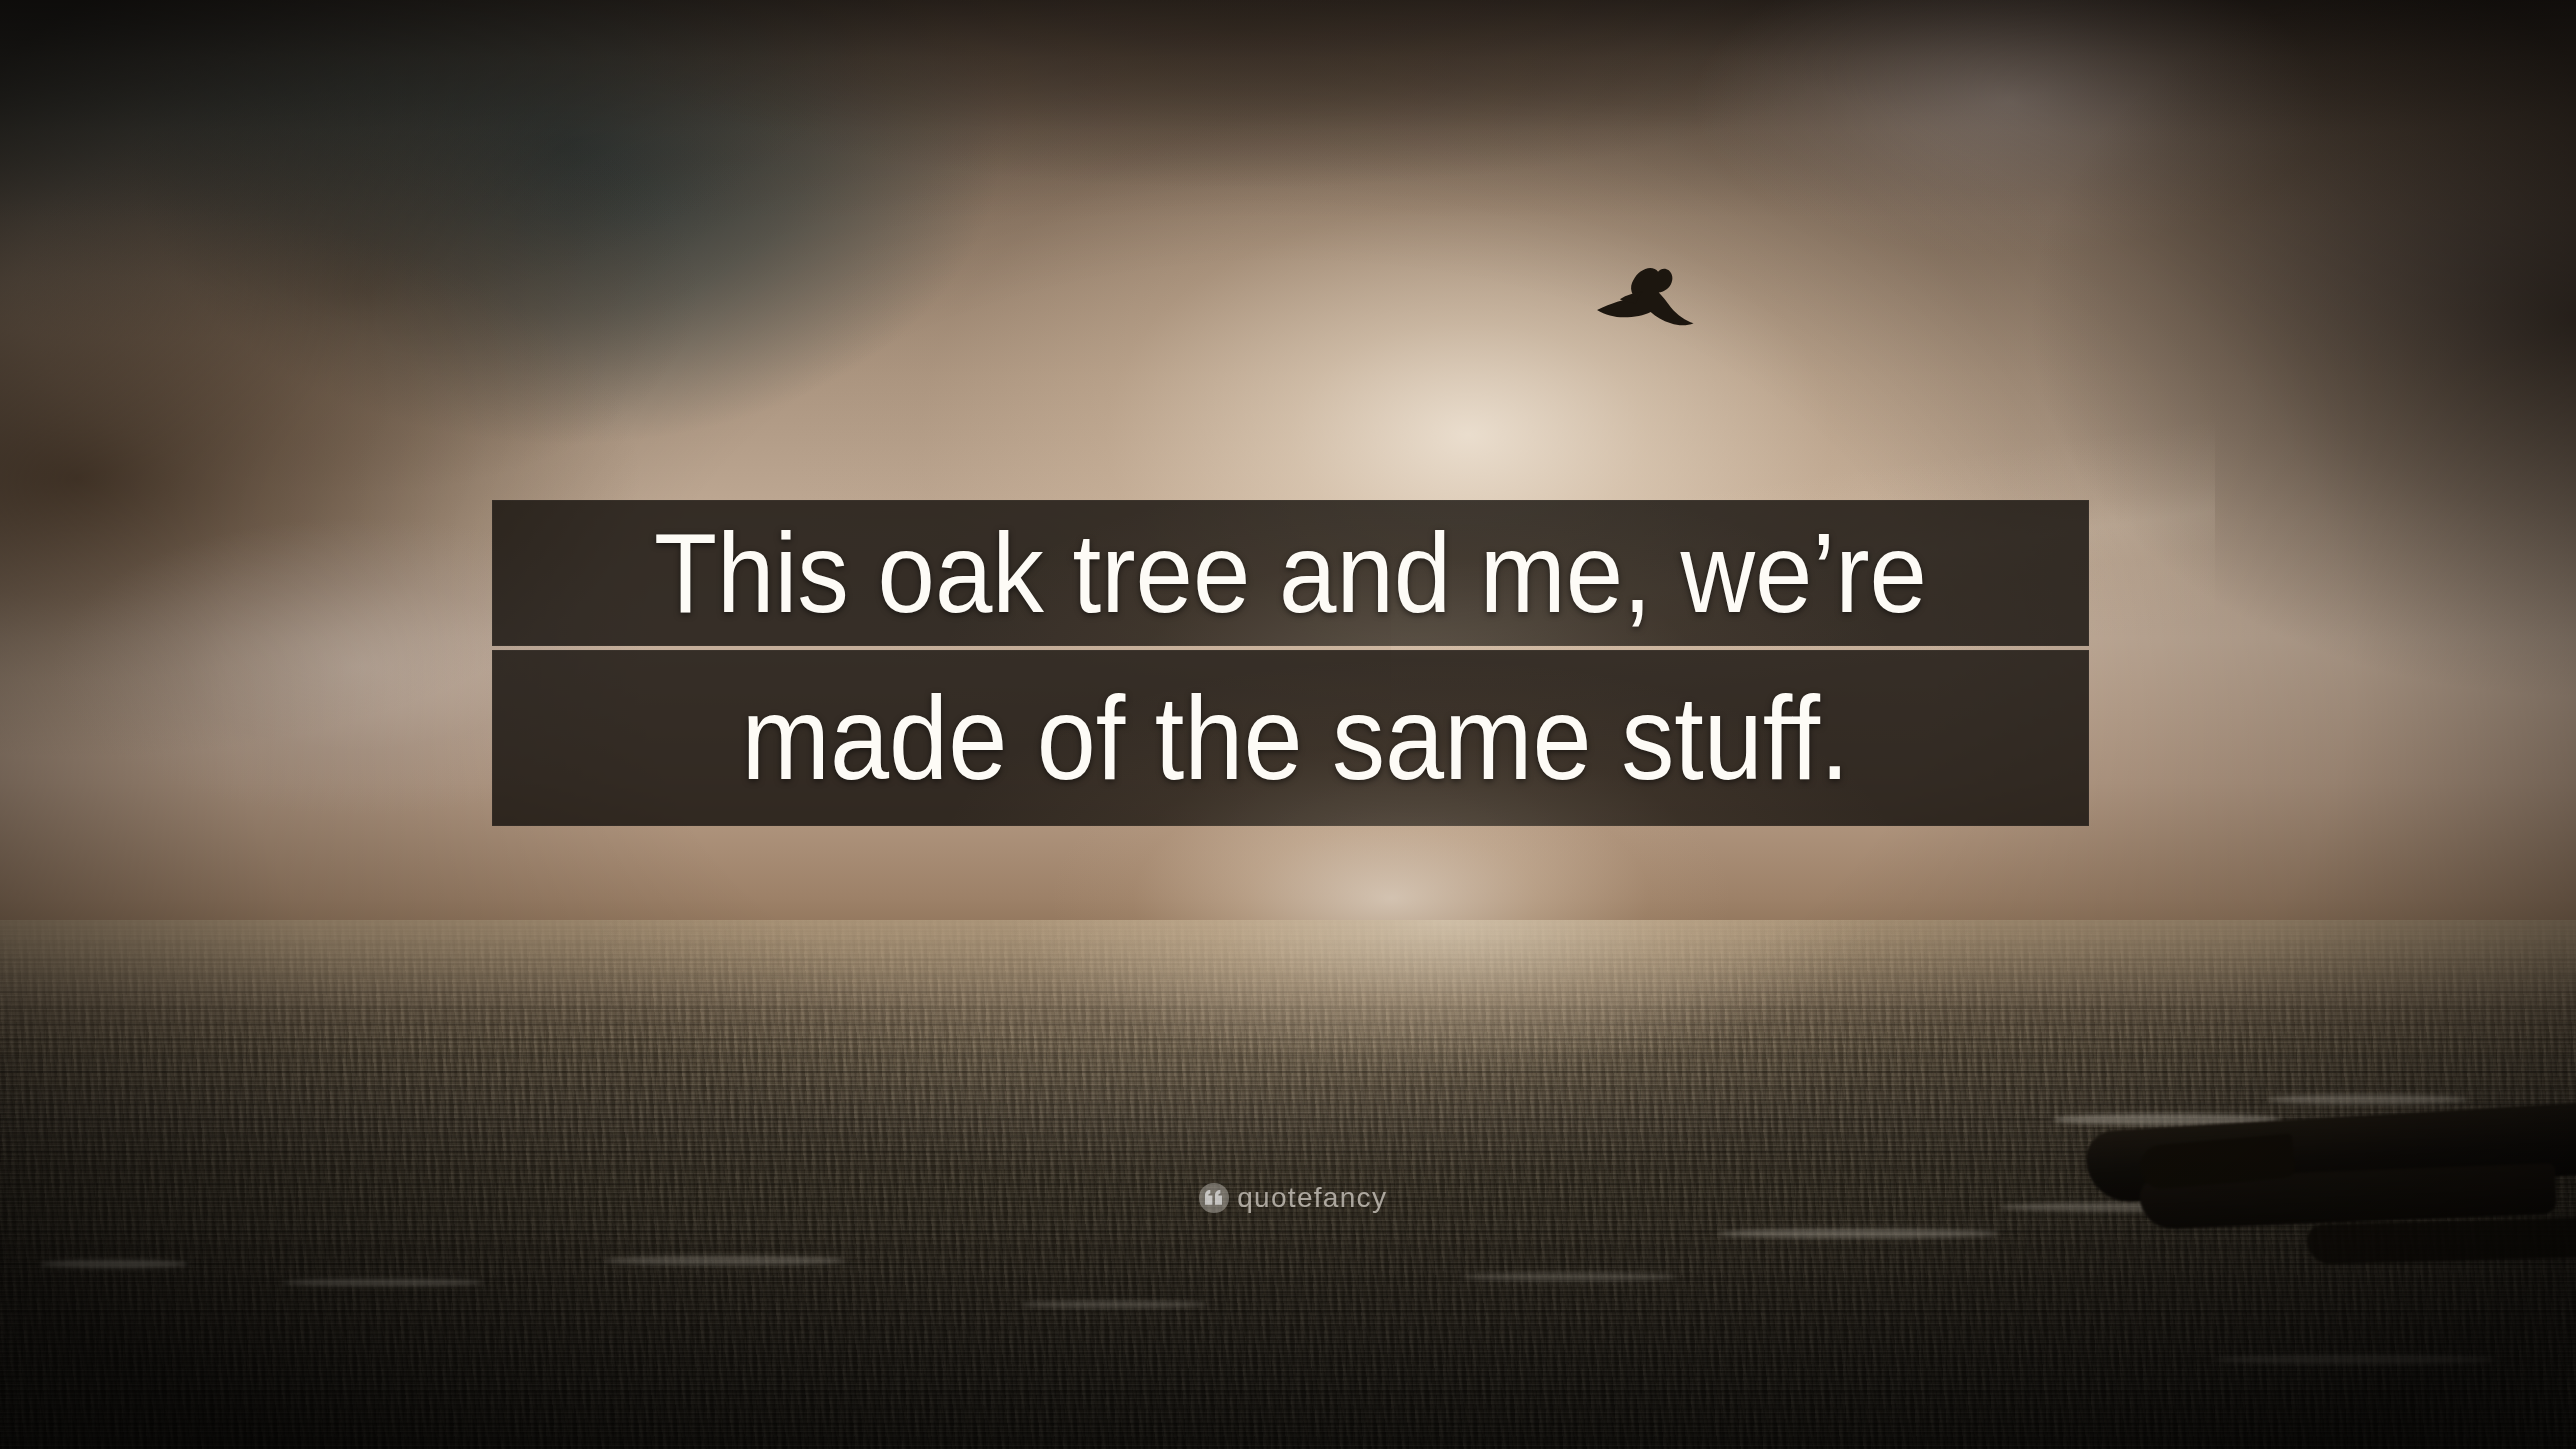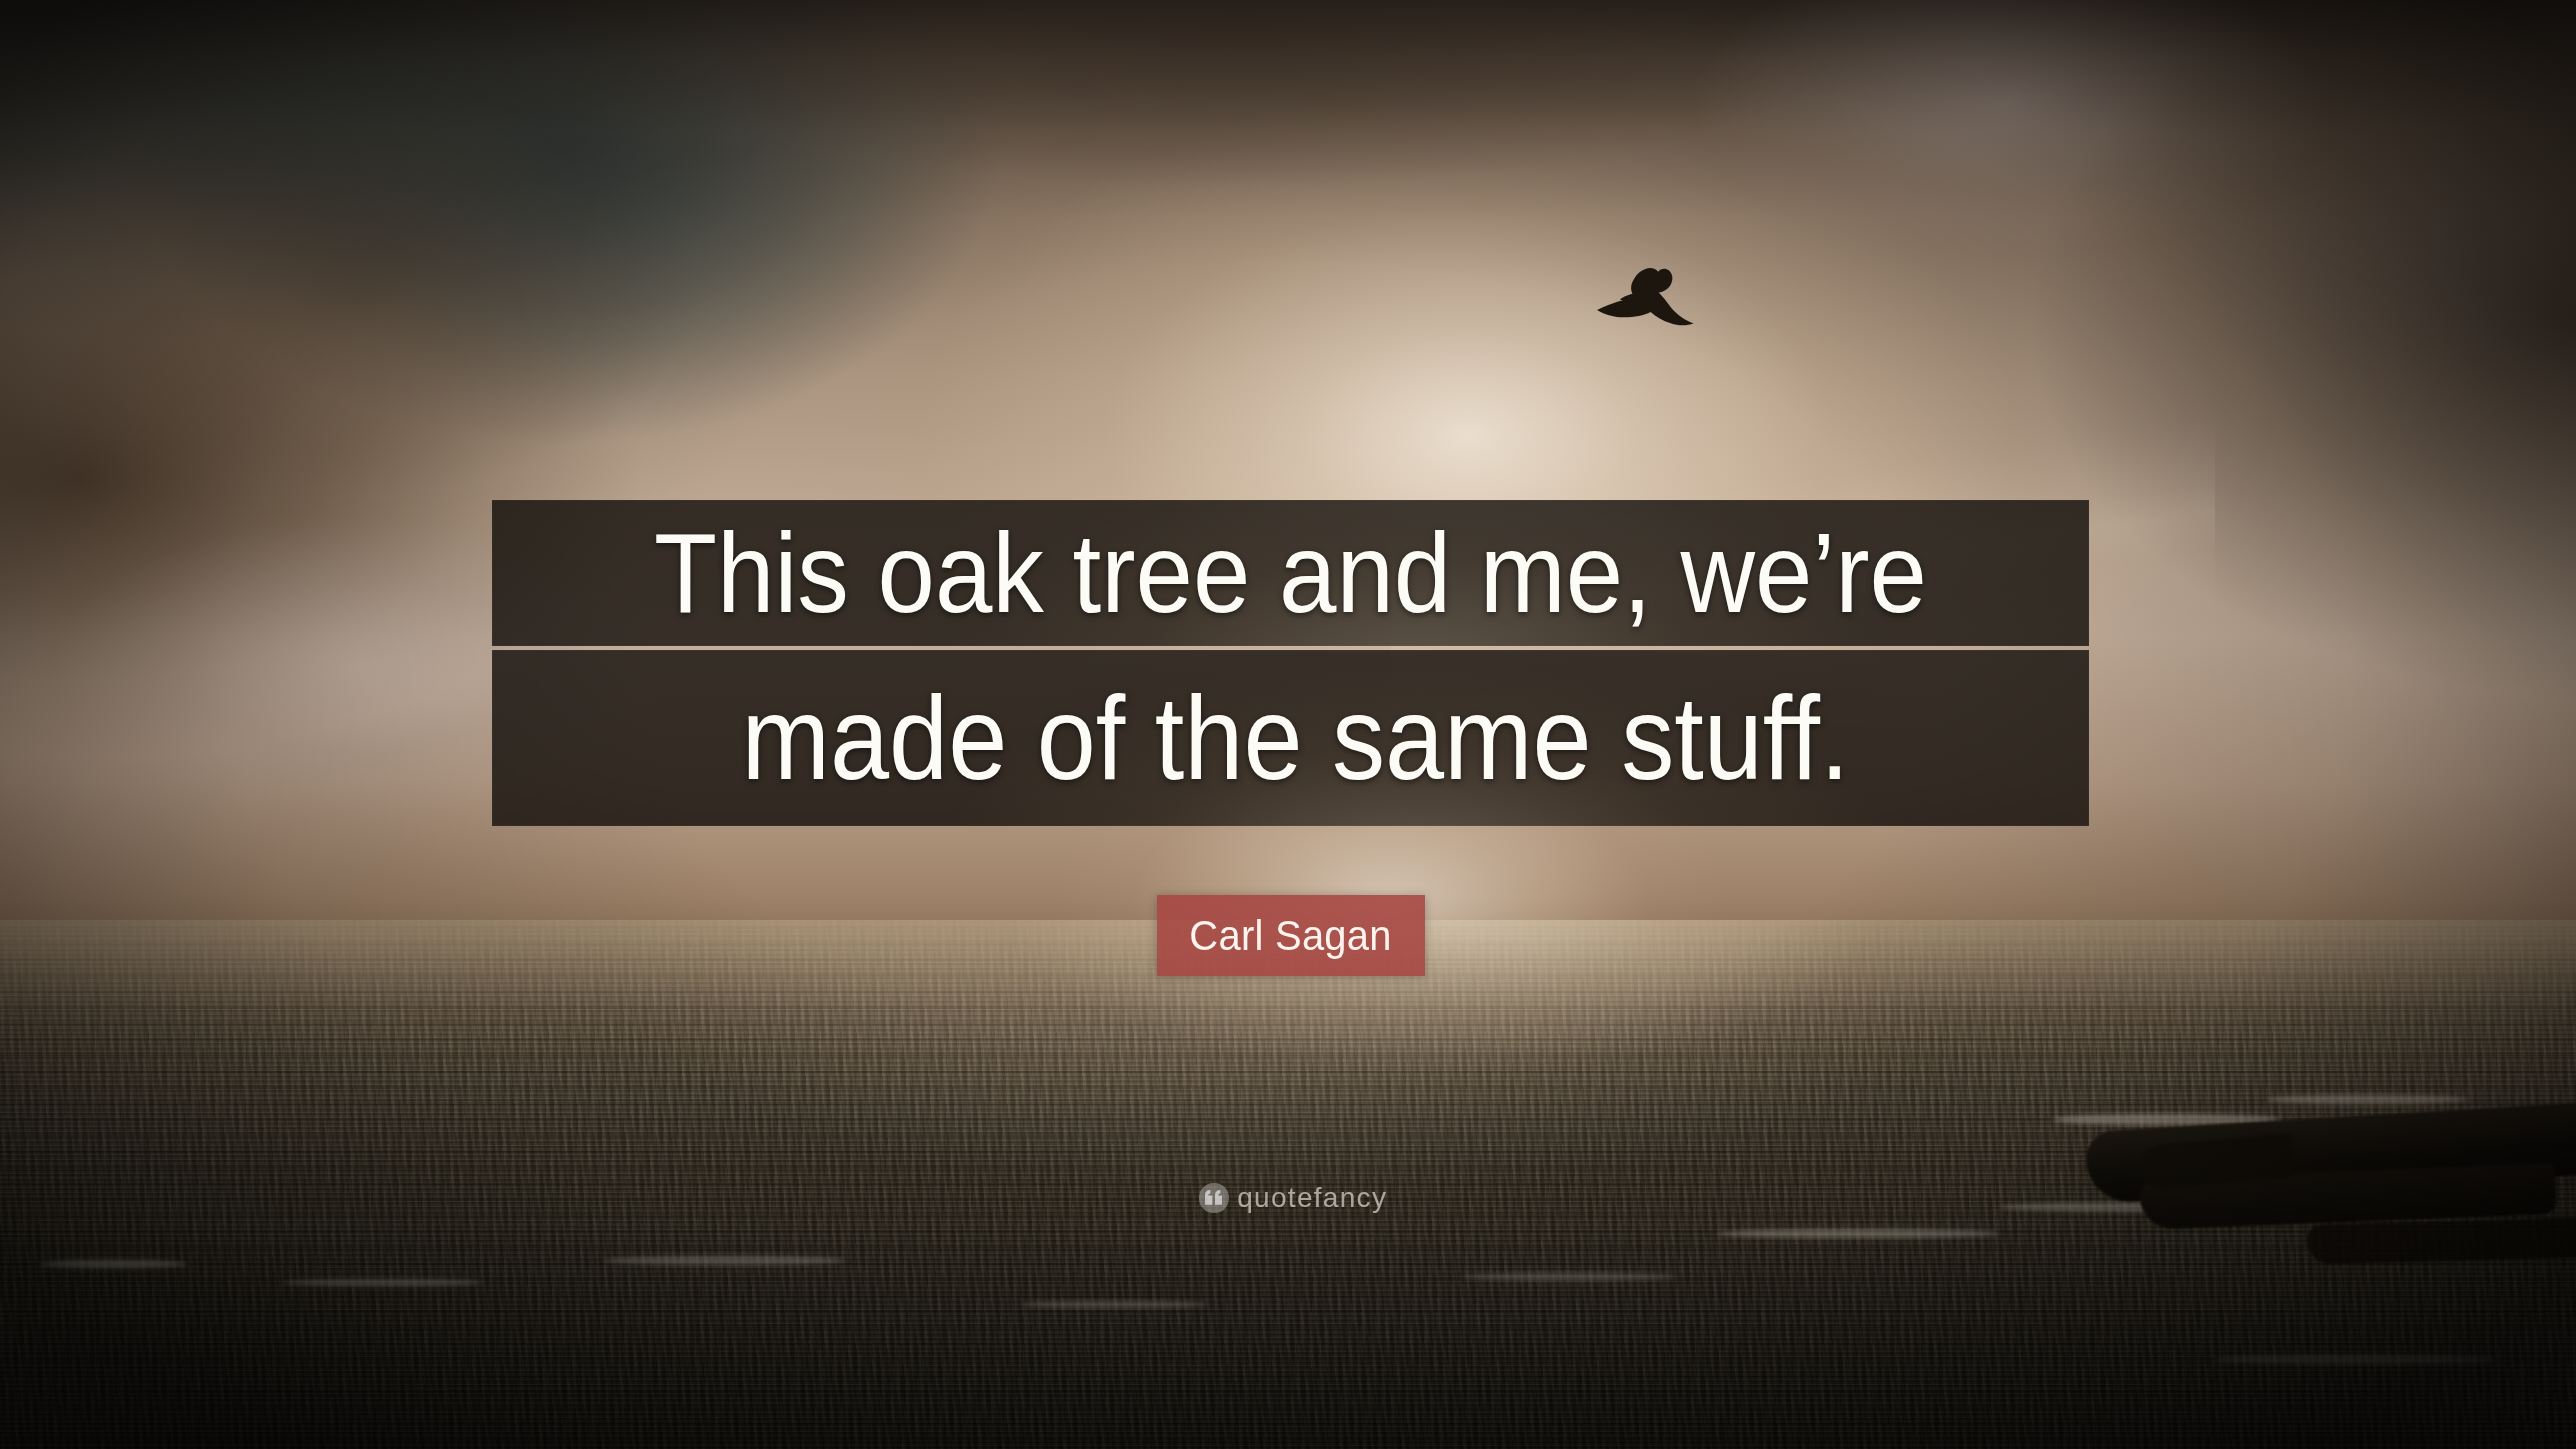--- a/index.html
+++ b/index.html
@@ -484,23 +484,20 @@
 
   <div class="quote-block">
     <div class="quote-line quote-line-1">
       <span class="quote-text quote-text-1">This oak tree and me, we’re</span>
     </div>
     <div class="quote-line quote-line-2">
       <span class="quote-text quote-text-2">made of the same stuff.</span>
     </div>
   </div>
 
-  <div class="author-badge">
-    <span class="author-text">Carl Sagan</span>
-  </div>
 
   <div class="watermark">
     <span class="wm-badge">
       <svg width="17.4" height="14.8" viewBox="0 0 26 22" xmlns="http://www.w3.org/2000/svg">
         <path fill="#ffffff" d="M0 22 V8 C0 3 3 0 8 0 V5 C6 5 5 6 5 8 H11 V22 Z"></path>
         <path fill="#ffffff" d="M15 22 V8 C15 3 18 0 23 0 V5 C21 5 20 6 20 8 H26 V22 Z"></path>
       </svg>
     </span>
     <span class="wm-word">quotefancy</span>
   </div>

